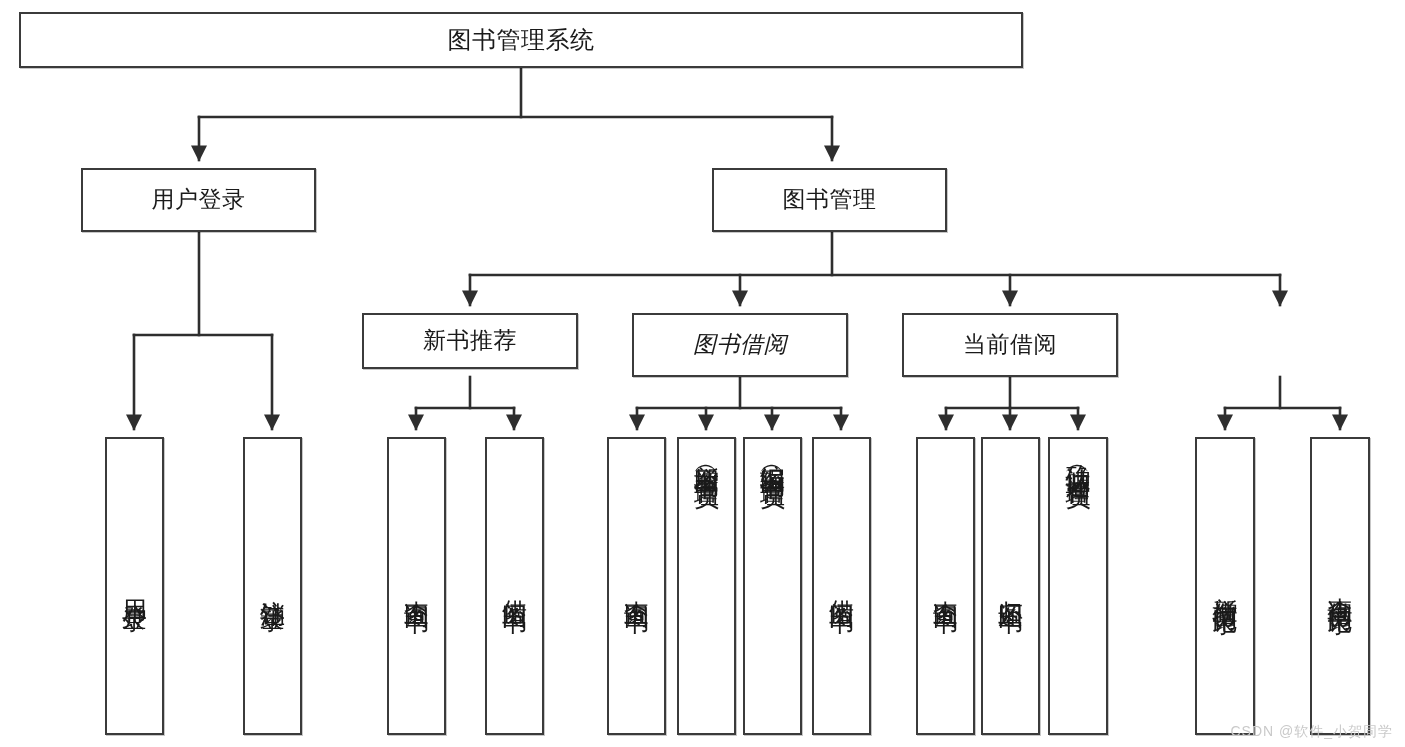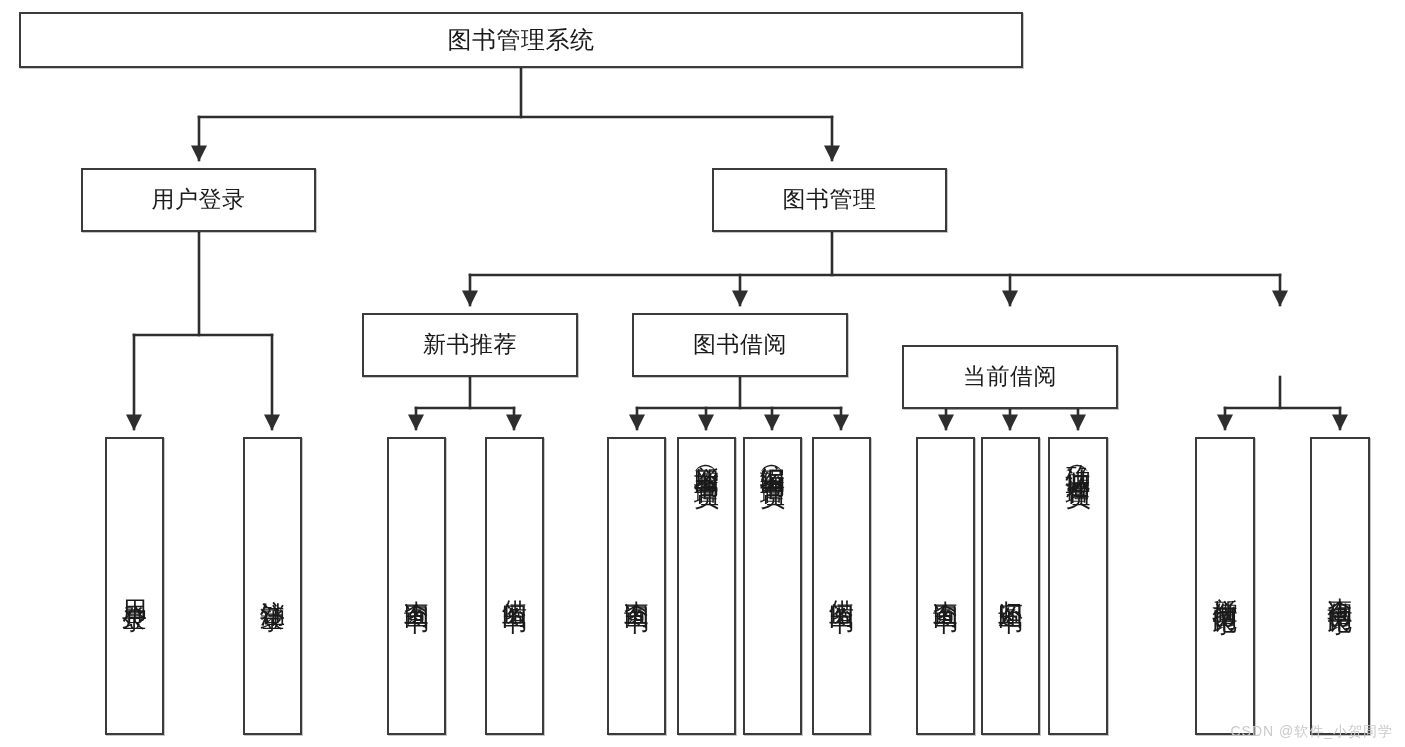--- a/index.html
+++ b/index.html
@@ -139,27 +139,27 @@
     <span class="label">图书管理系统</span>
   </div>
 
   <div class="node h" style="left:81px; top:168px; width:235px; height:64px;">
     <span class="label">用户登录</span>
   </div>
   <div class="node h" style="left:712px; top:168px; width:235px; height:64px;">
     <span class="label">图书管理</span>
   </div>
 
-  <div class="node h" style="left:362px; top:313px; width:216px; height:64px;">
+  <div class="node h" style="left:362px; top:313px; width:216px; height:56px;">
     <span class="label">新书推荐</span>
   </div>
-  <div class="node h" style="left:632px; top:313px; width:216px; height:64px;">
+  <div class="node h" style="left:632px; top:313px; width:216px; height:64px;font-style:italic;">
     <span class="label">图书借阅</span>
   </div>
-  <div class="node h" style="left:902px; top:313px; width:216px; height:64px;margin-top:32px;">
+  <div class="node h" style="left:902px; top:313px; width:216px; height:64px;">
     <span class="label">当前借阅</span>
   </div>
 
   <div class="node v mid" style="left:105px; top:437px; width:59px; height:298px;">
     <span class="label">用户登录</span>
   </div>
   <div class="node v mid" style="left:243px; top:437px; width:59px; height:298px;">
     <span class="label">注销登录</span>
   </div>
 

